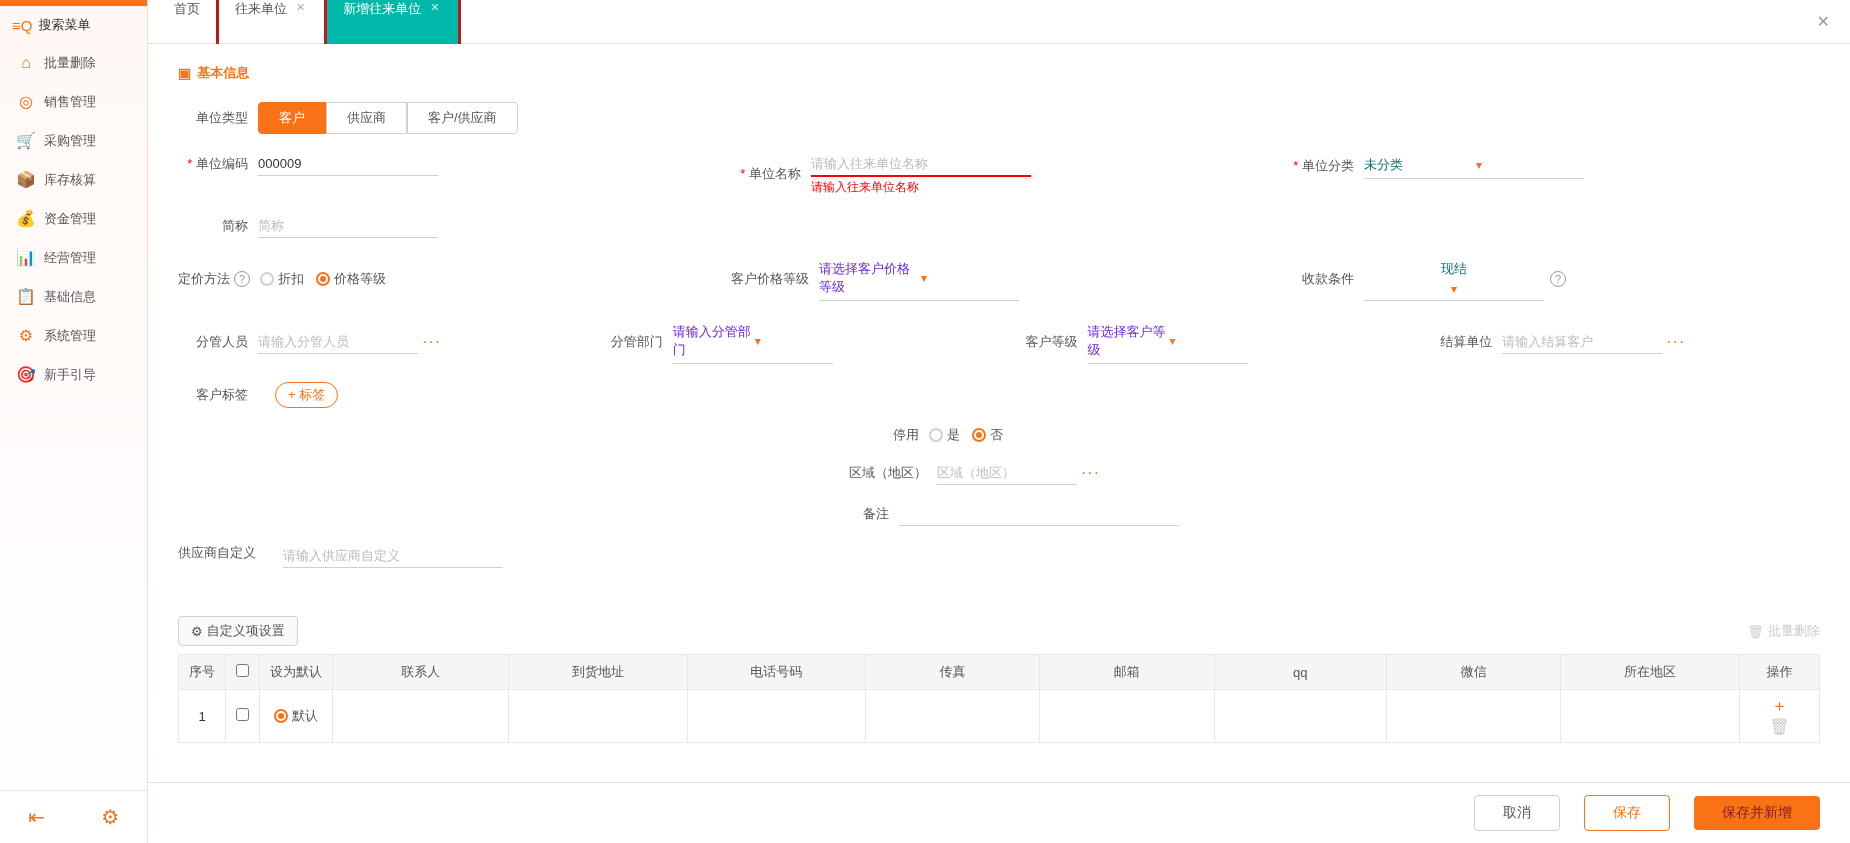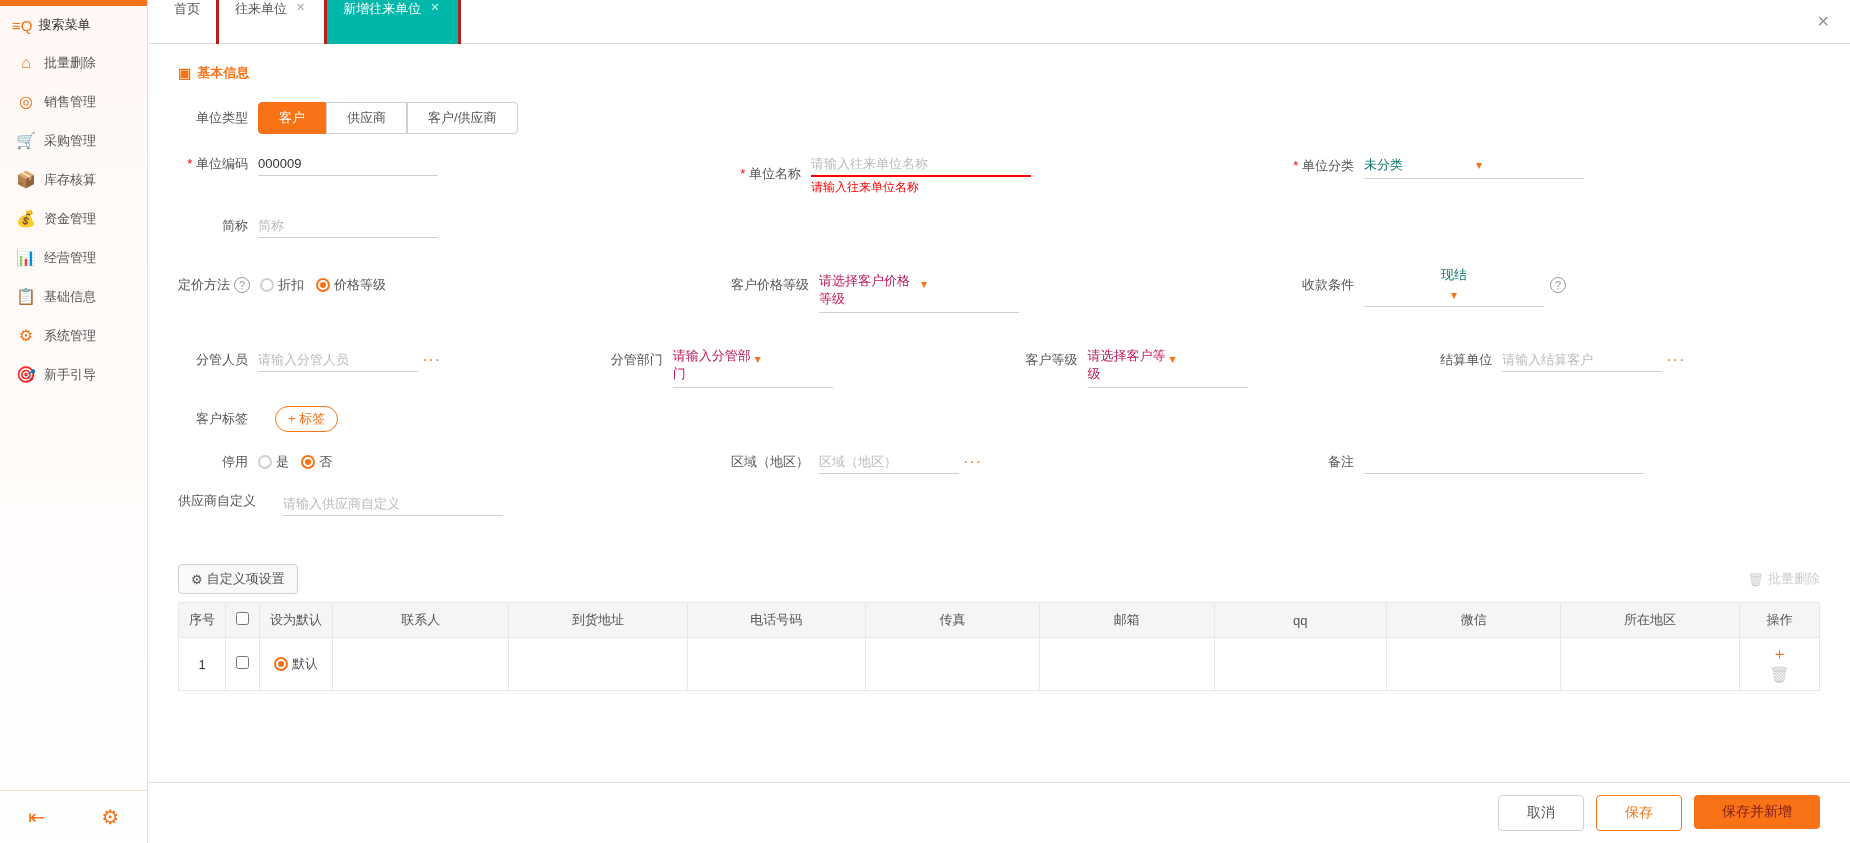--- a/index.html
+++ b/index.html
@@ -158,21 +158,21 @@
       display: block;
     }
     .form-select {
       display: flex; align-items: center; gap: 4px;
       border-bottom: 1px solid #d0d0d0;
       padding: 4px 0;
       width: 200px;
       cursor: pointer;
     }
     .form-select span { flex: 1; color: #0f766e; font-size: 13px; }
-    .form-select .placeholder { color: #be185d; margin-top: 12px; }
+    .form-select .placeholder { color: #6d28d9; }
     .form-select .chevron { color: #f97316; font-size: 12px; }
 
     
     .radio-group { display: flex; align-items: center; gap: 12px; }
     .radio-item { display: flex; align-items: center; gap: 4px; cursor: pointer; color: #555; }
     .radio-dot {
       width: 14px; height: 14px; border-radius: 50%;
       border: 2px solid #d0d0d0;
       display: flex; align-items: center; justify-content: center;
       flex-shrink: 0;
@@ -260,22 +260,22 @@
       color: #333;
     }
     .data-table td input[type="checkbox"] { cursor: pointer; }
     .row-action-btn {
       color: #f97316; cursor: pointer; padding: 2px 6px; font-size: 16px;
     }
     .row-action-btn.delete { color: #ccc; }
 
     
     .footer {
-      display: flex; justify-content: flex-end; align-items: flex-start;
-      gap: 12px;
+      display: flex; justify-content: flex-end; align-items: center;
+      gap: 24px;
       padding: 12px 30px;
       background: #fff;
       border-top: 1px solid #e0e0e0;
     }
     .btn {
       padding: 8px 28px;
       border-radius: 4px;
       cursor: pointer;
       font-size: 14px;
       border: none;
@@ -485,21 +485,21 @@
         <input class="form-input" type="text" style="width: 160px;" placeholder="请输入结算客户">
         <span class="more-btn">···</span>
       </div>
     </div>
 
     <div class="form-section-row" style="align-items:center;">
       <div class="form-label">客户标签</div>
       <div class="tag-btn">+ 标签</div>
     </div>
 
-    <div class="form-section-row" style="align-items:center;">
+    <div class="form-section-row" style="align-items:center;flex-direction:column;">
       <div class="col3" style="min-width:300px;">
         <div class="form-label">停用</div>
         <div class="radio-group">
           <div class="radio-item">
             <div class="radio-dot"></div>
             <span>是</span>
           </div>
           <div class="radio-item">
             <div class="radio-dot checked"></div>
             <span>否</span>

